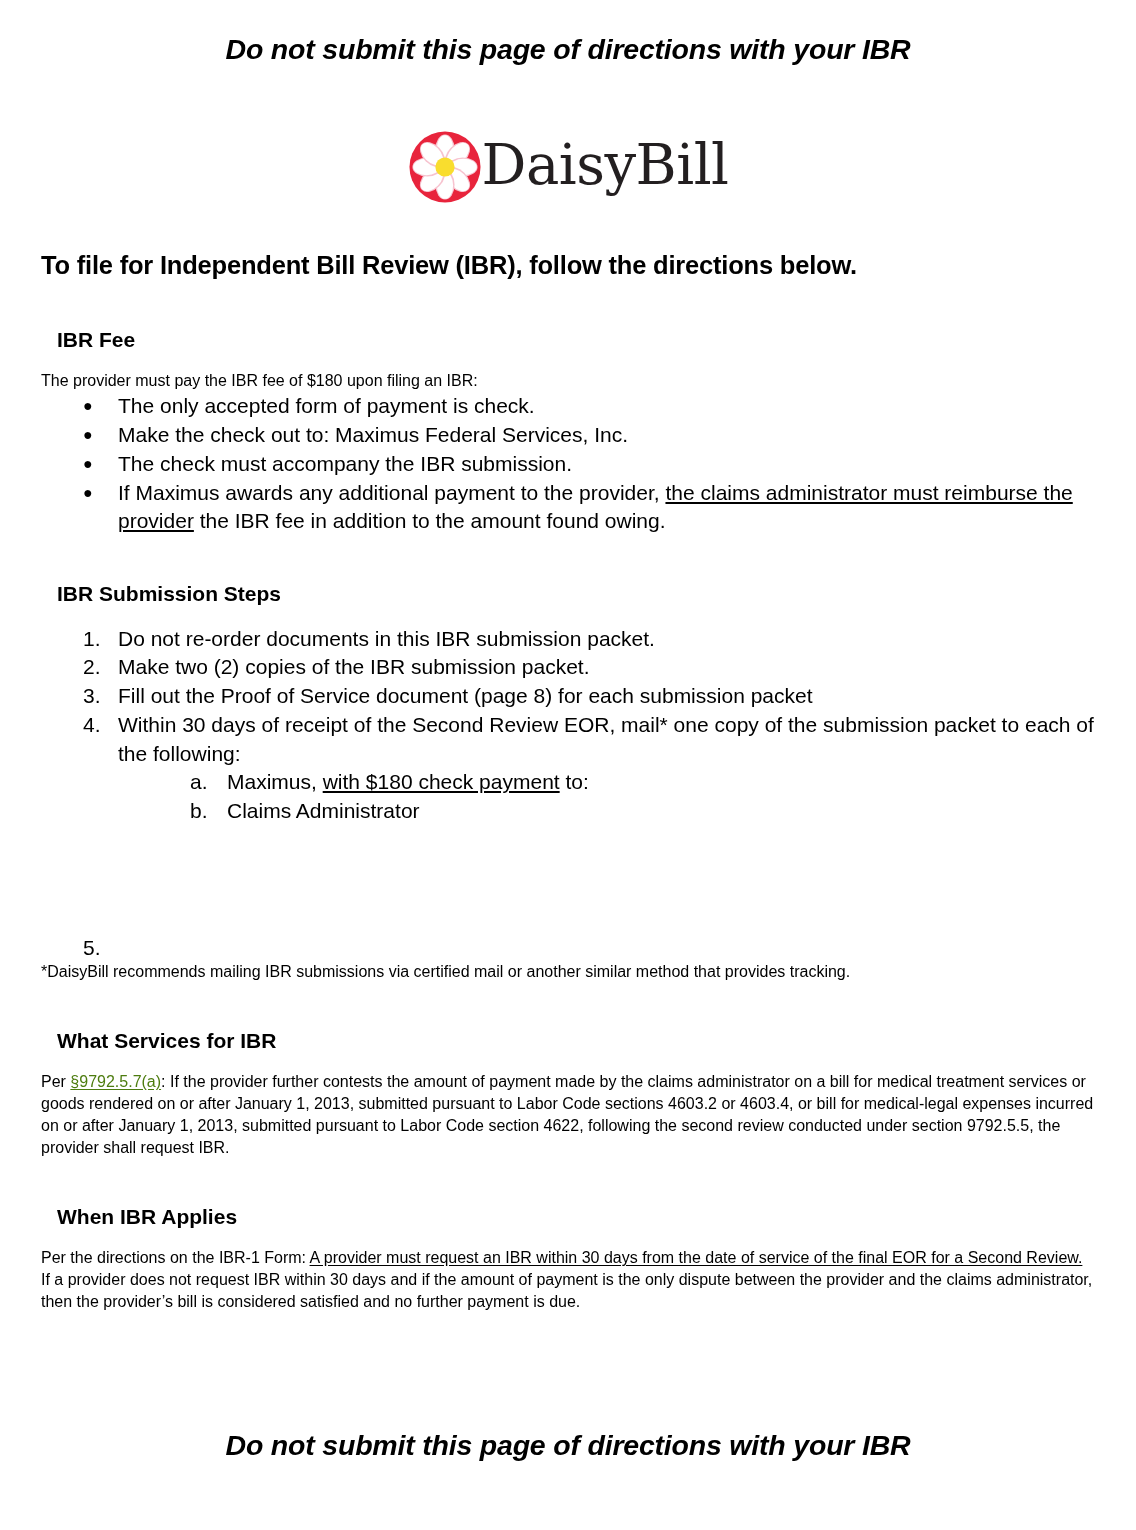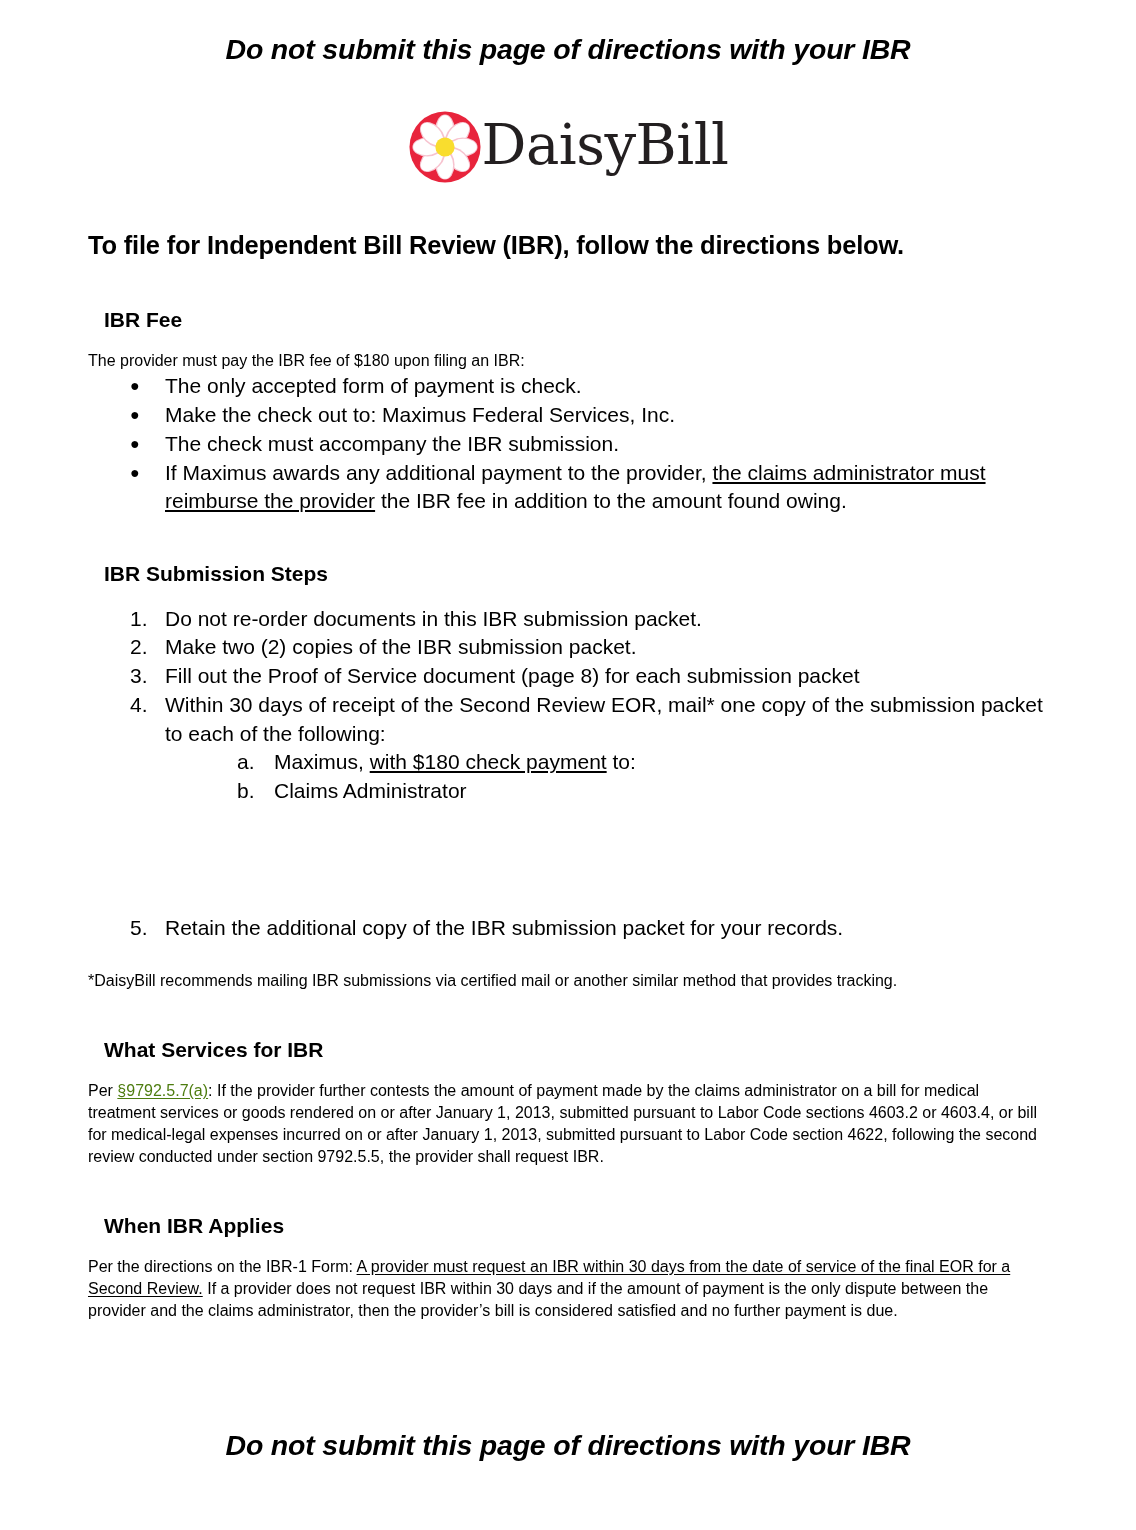--- a/index.html
+++ b/index.html
@@ -12,21 +12,21 @@
     height: 1530px;
     font-family: "Liberation Sans", sans-serif;
     color: #000000;
     position: relative;
     overflow: hidden;
   }
   .page {
     box-sizing: border-box;
     width: 1136px;
     height: 1530px;
-    padding: 0 88px;
+    padding: 0 41px;
     position: relative;
   }
 
   
   .banner {
     text-align: center;
     font-weight: bold;
     font-style: italic;
     font-size: 28.5px;
     letter-spacing: -0.2px;
@@ -35,21 +35,21 @@
   .banner-top { padding-top: 32px; }
   .banner-bottom {
     position: absolute;
     left: 0;
     right: 0;
     top: 1428px;
   }
 
   
   .logo-wrap {
-    margin-top: 44px;
+    margin-top: 64px;
     display: flex;
     align-items: center;
     justify-content: center;
   }
   .logo-mark {
     width: 74px;
     height: 74px;
     flex: 0 0 auto;
     display: block;
   }
@@ -235,21 +235,20 @@
         </li>
       </ol>
     </li>
   </ol>
 
   <div class="spacer-big"></div>
 
   <ol class="numbers">
     <li>
       <span class="marker">5.</span>
-      <span>Retain the additional copy of the IBR submission packet for your records.</span>
     </li>
   </ol>
 
   <div class="spacer-line"></div>
 
   <p class="body-text">*DaisyBill recommends mailing IBR submissions via certified mail or another similar method that provides tracking.</p>
 
   <div class="spacer-line"></div>
 
   <div class="section-title">What Services for IBR</div>

